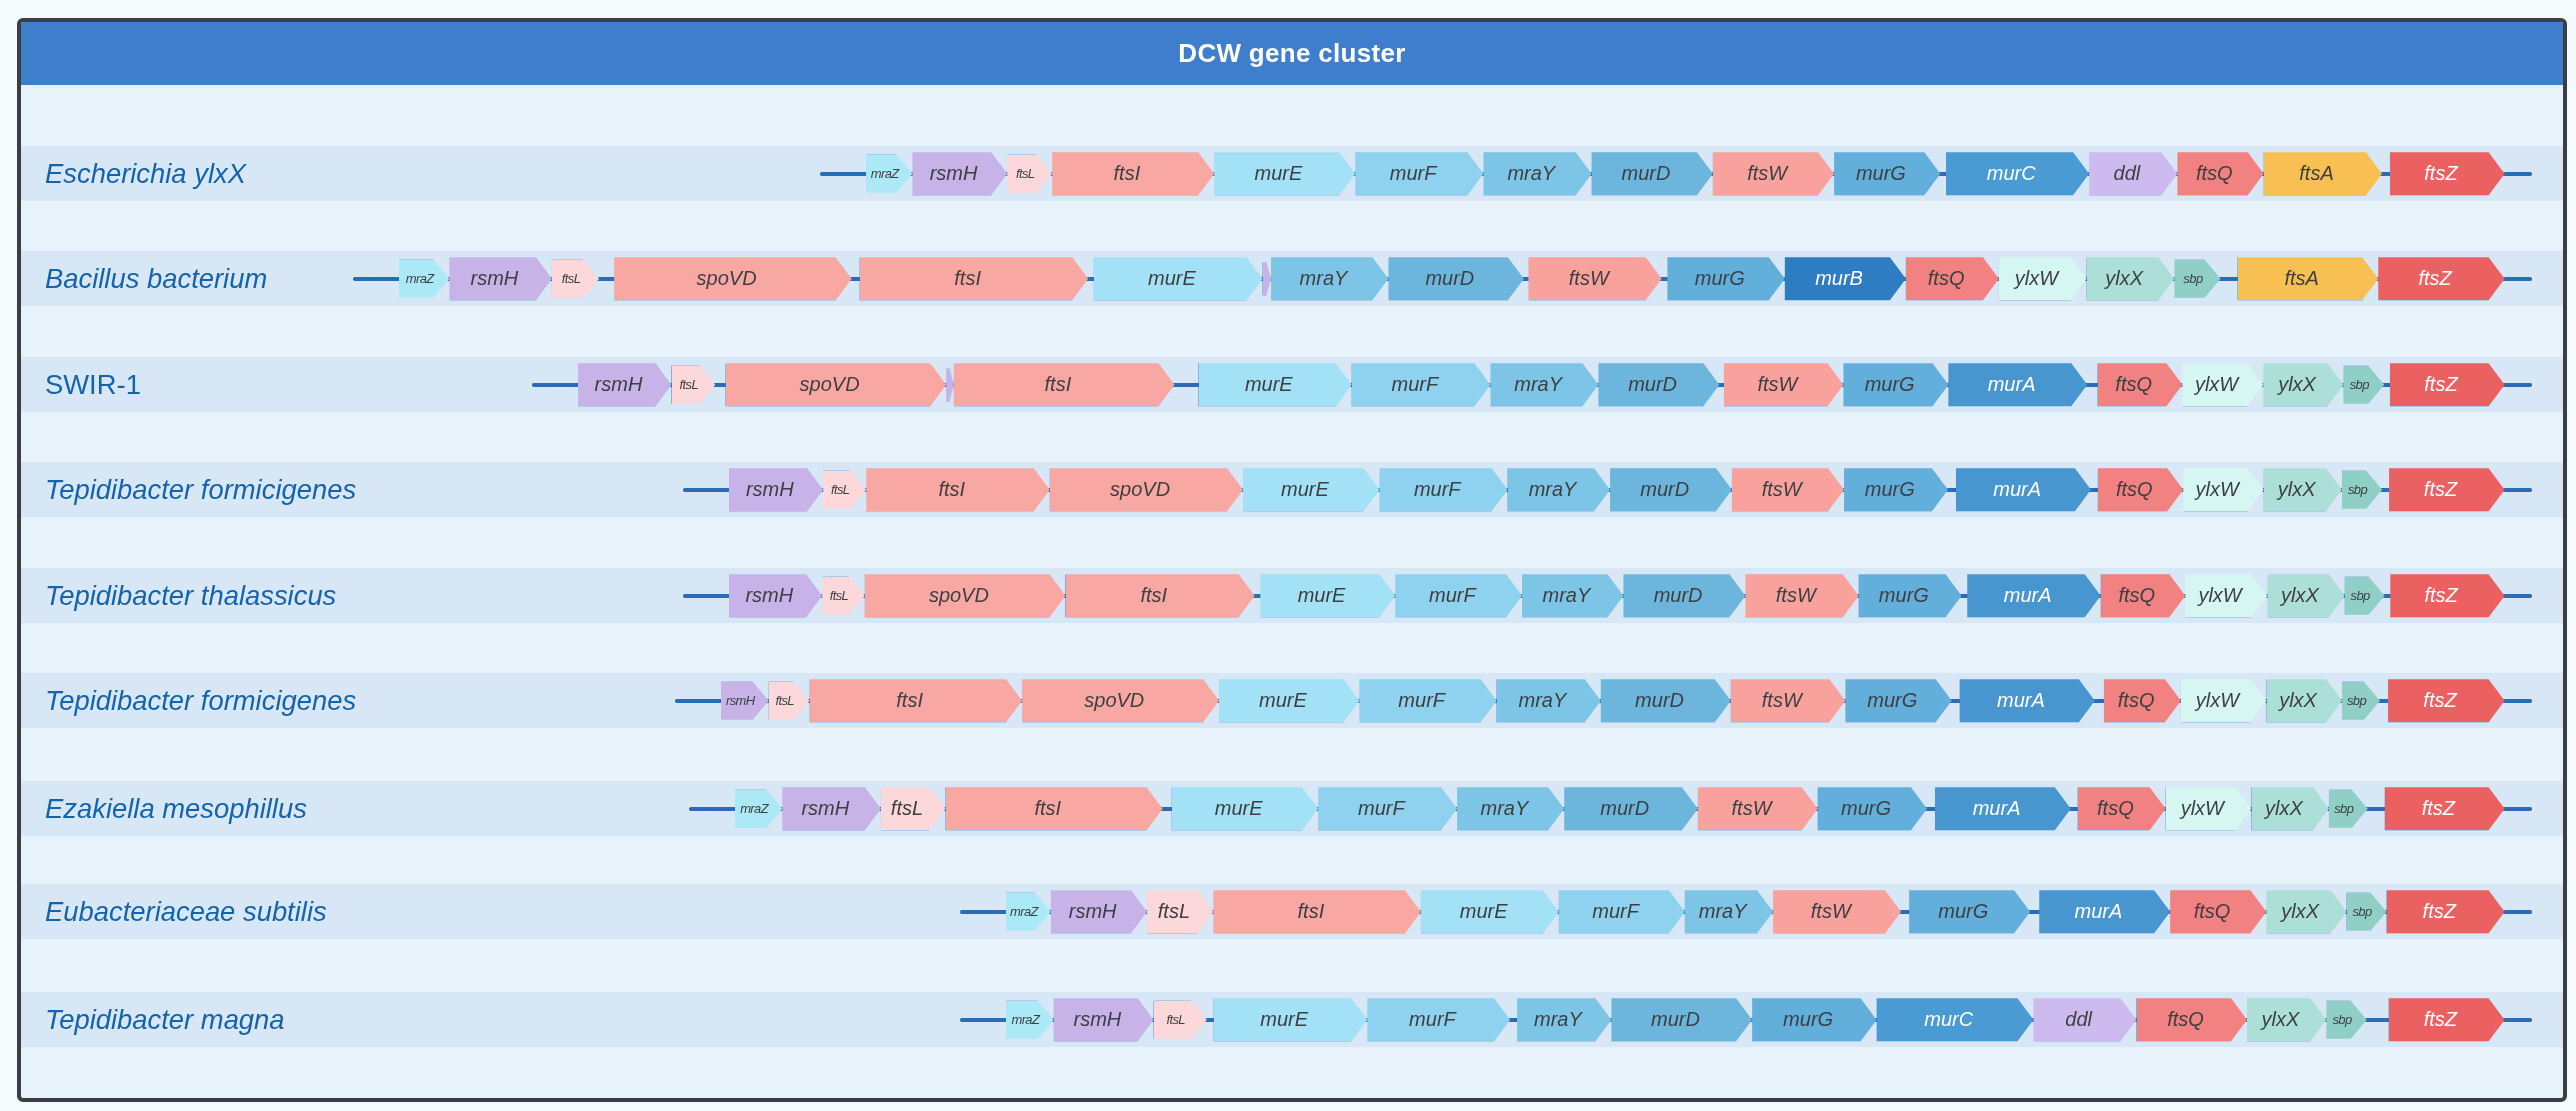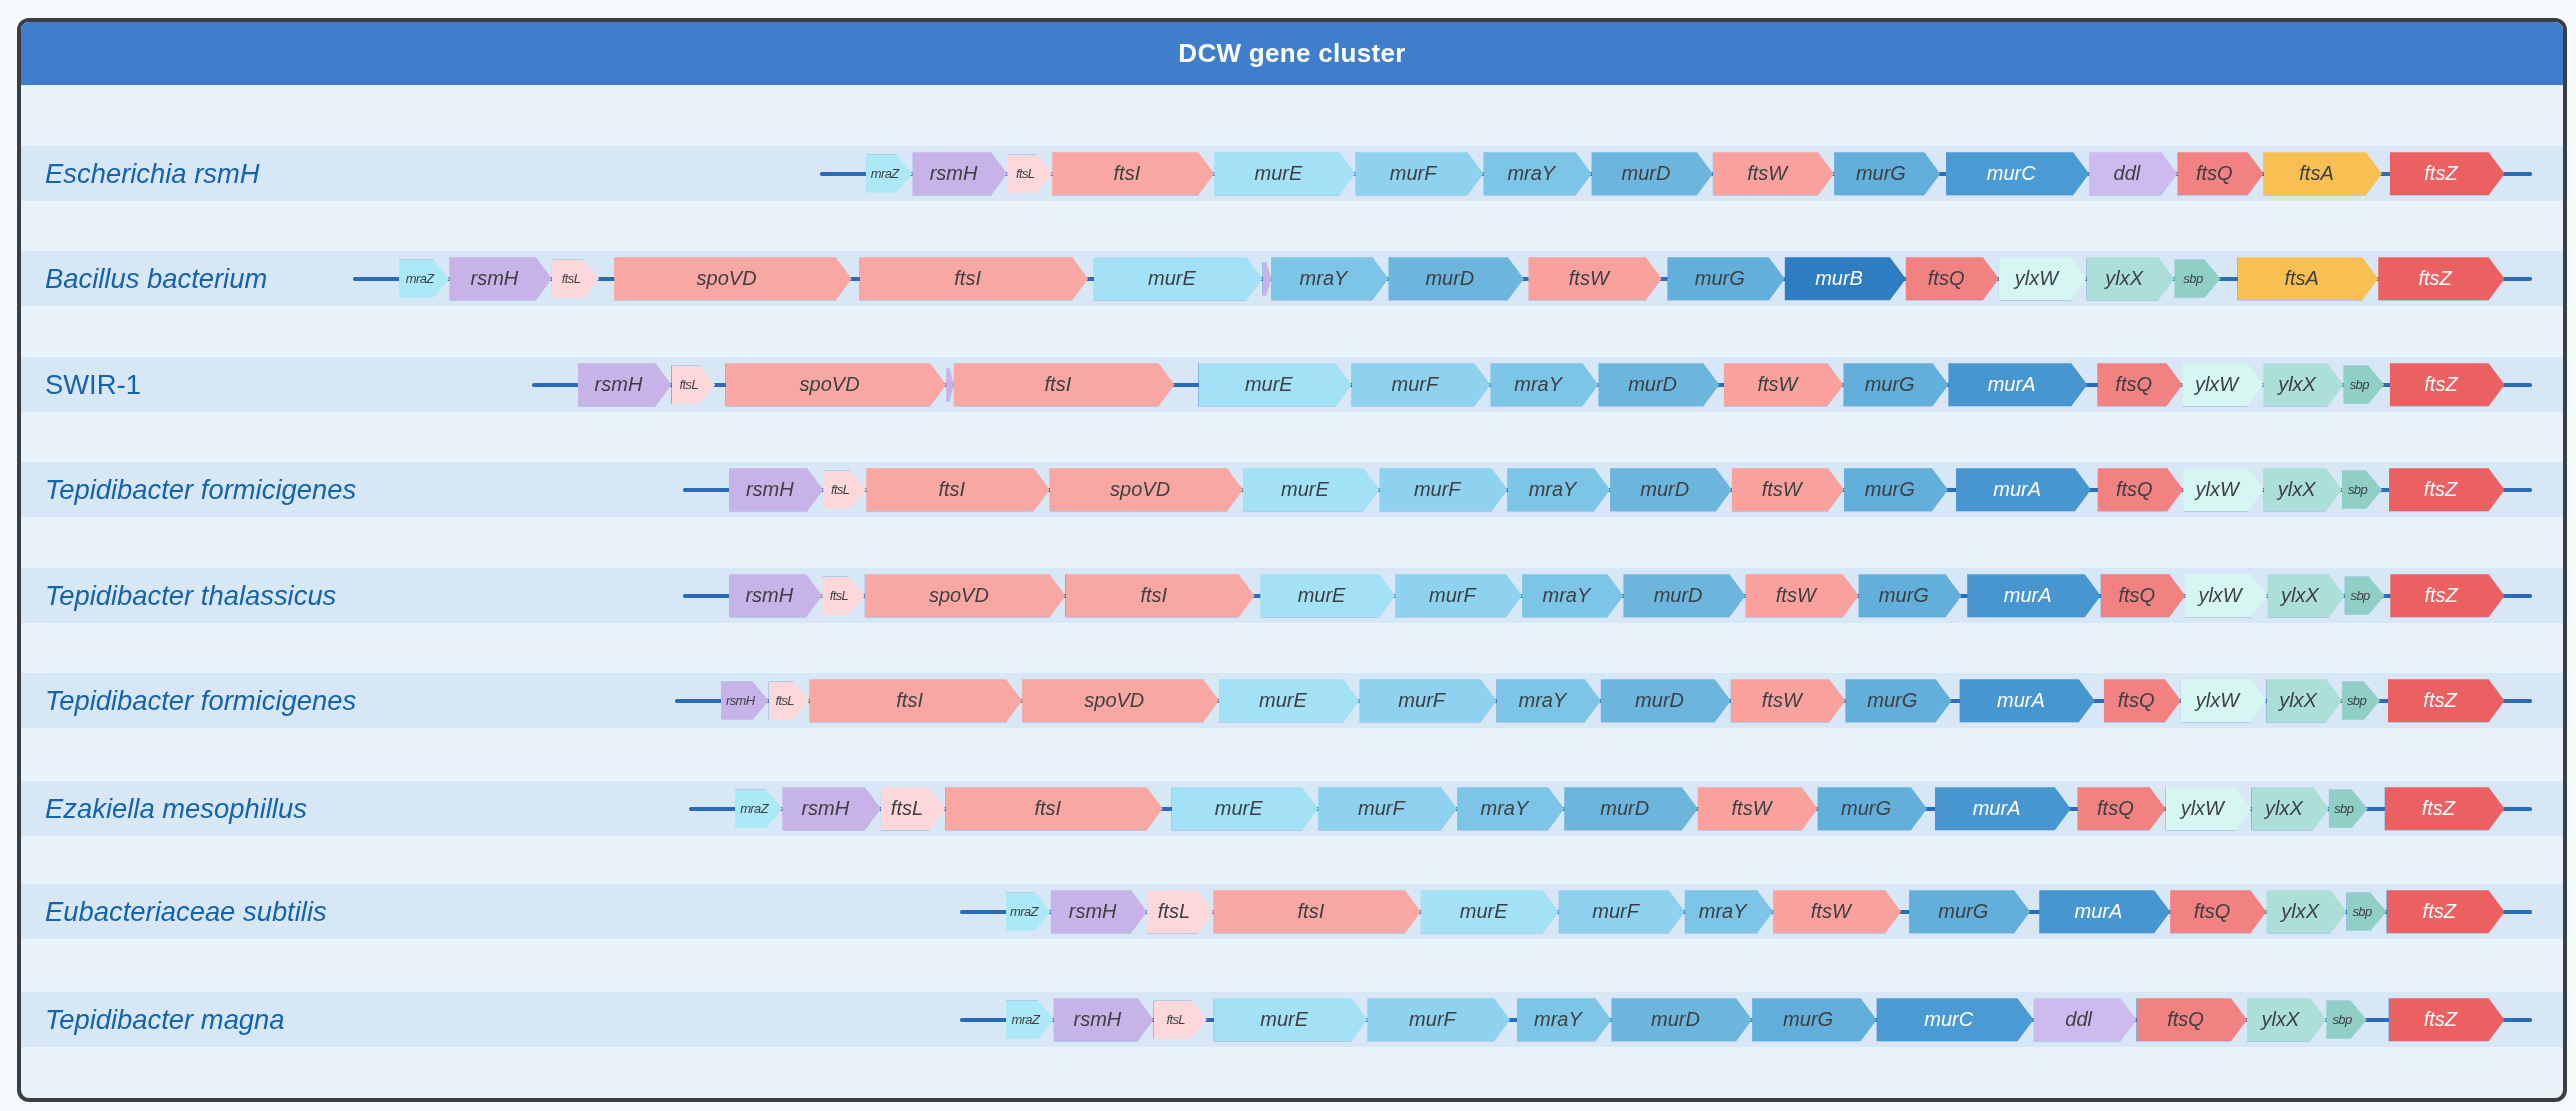--- a/index.html
+++ b/index.html
@@ -4,21 +4,21 @@
 <style>
   html,body{margin:0;padding:0;}
   body{
     width:2576px;height:1112px;position:relative;
     background:#f5fafd;
     font-family:"Liberation Sans", sans-serif;
     overflow:hidden;
   }
   .card{
     position:absolute;left:17px;top:18.3px;width:2542px;height:1076px;
-    background:#e7f2fb;border:4px solid #3a3f46;border-radius:12px;
+    background:#e7f2fb;border:4px solid #3a3f46;border-radius:6px;
     overflow:hidden;
   }
   .header{
     position:absolute;left:0;top:0;right:0;height:63px;
     background:#3f7ecd;display:flex;align-items:center;justify-content:center;
   }
   .header .title{
     color:#ffffff;font-size:26px;font-weight:bold;letter-spacing:0.3px;
   }
   .band{
@@ -57,21 +57,21 @@
 </style>
 </head>
 <body>
 
 <div class="card">
   <div class="header">
     <span class="title">DCW gene cluster</span>
   </div>
   <div>
       <div class="band" style="top: 124px;">
-        <span class="species-label">Escherichia rsmH</span>
+        <span class="species-label">Escherichia ylxX</span>
         <div class="track" style="left: 799px;">
           <span class="lead"></span>
           <div class="gene sm" style="flex-grow: 75; background: rgb(172, 233, 246); color: rgb(61, 63, 66);">
             <span>mraZ</span>
           </div>
           <div class="gene" style="flex-grow: 165; background: rgb(199, 179, 232); color: rgb(61, 63, 66);">
             <span>rsmH</span>
           </div>
           <div class="gene sm" style="flex-grow: 72; background: rgb(252, 216, 218); color: rgb(61, 63, 66);">
             <span>ftsL</span>

